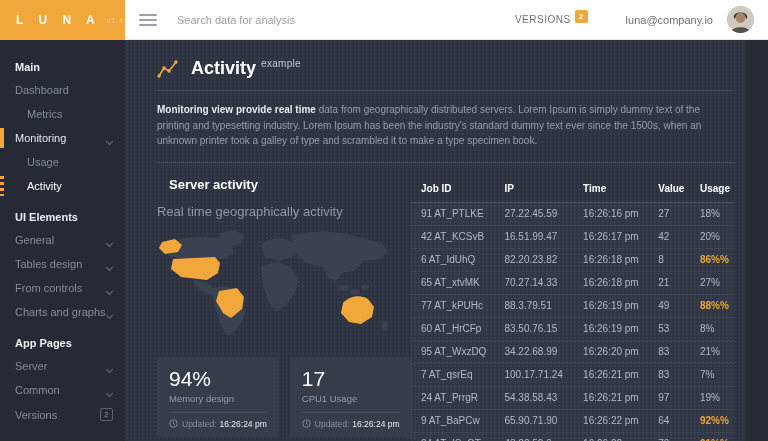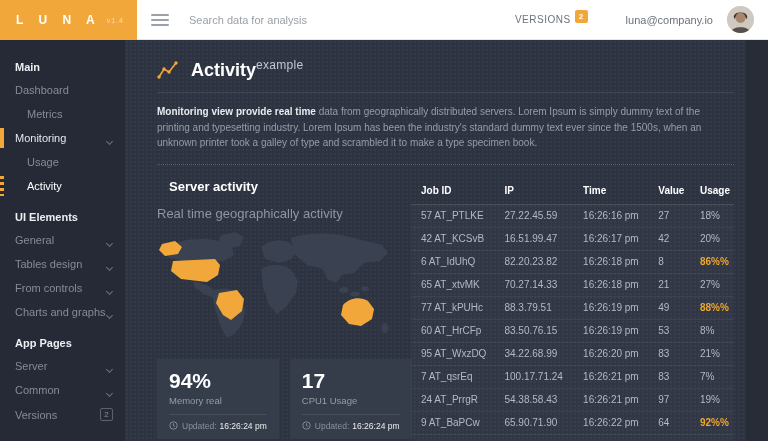--- a/index.html
+++ b/index.html
@@ -1,21 +1,21 @@
 <!DOCTYPE html>
 <html><head>
 <meta charset="utf-8">
 <style>
   * { margin:0; padding:0; box-sizing:border-box; }
   html,body { width:768px; height:441px; overflow:hidden; }
   body { font-family:"Liberation Sans", sans-serif; background:#272c37; position:relative; }
 
   
   .topbar { display:flex; height:40px; background:#ffffff; border-bottom:1px solid #e6e6e6; }
-  .logo { width:137px; height:40px; background:#f2a73b; display:flex; align-items:center; padding-left:16px; flex-shrink:0; }
+  .logo { width:125px; height:40px; background:#f2a73b; display:flex; align-items:center; padding-left:16px; flex-shrink:0; }
   .logo-text { color:#fff; font-size:12px; font-weight:700; letter-spacing:6px; }
   .logo-ver { color:rgba(255,255,255,0.6); font-size:7px; margin-left:6px; letter-spacing:1px; }
   .topbar-right { flex:1; display:flex; align-items:center; padding:0 14px; }
   .hamburger { width:18px; cursor:pointer; margin-right:20px; }
   .hamburger span { display:block; height:2px; background:#9aa1a8; margin:3px 0; border-radius:1px; }
   .search-input { border:none; outline:none; font-size:11px; color:#555; width:220px; font-family:"Liberation Sans", sans-serif; }
   .search-input::placeholder { color:#9aa0a6; }
   .topbar-spacer { flex:1; }
   .versions-link { display:flex; align-items:flex-start; cursor:pointer; margin-right:22px; }
   .versions-label { font-size:10px; color:#6b727b; letter-spacing:0.5px; }
@@ -42,37 +42,37 @@
 
   
   .main { flex:1; position:relative; background:#2d3341;
      background-image:radial-gradient(rgba(255,255,255,0.035) 1px, transparent 1px); background-size:4px 4px; }
   .right-gutter { position:absolute; right:0; top:0; bottom:0; width:22px; background:#272c37; }
   .content { padding:18px 34px 0 32px; position:relative; }
 
   .title-row { display:flex; align-items:center; }
   .title-icon { margin-right:12px; }
   .page-title { color:#fff; font-size:18px; font-weight:700; }
-  .page-title sup { font-size:12px; color:#c3c8d1; font-weight:400; letter-spacing:0.3px; }
+  .page-title sup { font-size:10px; color:#c3c8d1; font-weight:400; margin-left:5px; letter-spacing:0.3px; }
   .divider-solid { border-bottom:1px solid rgba(255,255,255,0.09); margin-top:11px; }
   .description { margin-top:11px; font-size:10px; line-height:1.55; color:#969da8; }
   .description b { color:#e8eaee; }
   .divider-dotted { border-bottom:1px dotted rgba(255,255,255,0.22); margin-top:13px; }
 
   .columns { display:flex; margin-top:14px; }
   .left-col { width:238px; flex-shrink:0; }
   .right-col { flex:1; margin-left:16px; }
 
   .sec-title { color:#fff; font-size:13px; font-weight:700;margin-left:12px; }
   .sec-sub { color:#8f96a1; font-size:13px; margin-top:12px; }
   .map-wrap { margin-top:10px; }
 
   .cards { display:grid; grid-template-columns:1fr 1fr; gap:11px; margin-top:12px; }
   .card { background:#353c4a; padding:10px 12px 8px; }
-  .card-value { color:#fff; font-size:21px; font-weight:700; }
+  .card-value { color:#fff; font-size:21px; font-weight:400; }
   .card-label { color:#969da8; font-size:9.5px; margin-top:2px; }
   .card-updated { border-top:1px solid rgba(255,255,255,0.09); margin-top:8px; padding-top:6px; display:flex; align-items:center; font-size:8.5px; color:#8a919c; }
   .card-updated svg { margin-right:4px; flex-shrink:0; }
   .card-updated .time { color:#eceef2; font-weight:400; margin-left:3px; white-space:nowrap; }
 
   table.data { width:100%; border-collapse:collapse; font-size:10px; }
   table.data th { text-align:left; color:#fff; font-weight:700; padding:6px 4px 8px 10px; border-bottom:1px solid rgba(255,255,255,0.12); white-space:nowrap; }
   table.data td { color:#b3b9c3; padding:5.5px 4px 5.5px 10px; border-bottom:1px solid rgba(255,255,255,0.06); background:rgba(255,255,255,0.022); white-space:nowrap; }
   table.data td.hl { color:#eda62e; font-weight:700; }
   col.c-job { width:87px; } col.c-ip { width:84px; } col.c-time { width:80px; } col.c-val { width:43px; } col.c-usage { width:auto; }
@@ -214,21 +214,21 @@
                 <path d="M16,30 L58,28 L63,34 L61,44 L50,51 L24,48 L14,40 Z"></path>
                 <path d="M62,62 L80,59 L87,68 L85,80 L74,89 L66,84 L59,72 Z"></path>
                 <path d="M186,74 C192,67 203,65 211,70 L217,78 L215,88 L204,95 L192,93 L184,84 Z"></path>
               </g>
             </svg>
           </div>
 
           <div class="cards" id="cards">
               <article class="card">
                 <div class="card-value">94%</div>
-                <div class="card-label">Memory real</div>
+                <div class="card-label">Memory design</div>
                 <div class="card-updated">
                   <svg width="9" height="9" viewBox="0 0 10 10">
                     <circle cx="5" cy="5" r="4.1" fill="none" stroke="#8a919c" stroke-width="1"></circle>
                     <path d="M5 2.8 L5 5.2 L6.6 6.2" fill="none" stroke="#8a919c" stroke-width="1"></path>
                   </svg>
                   <span>Updated:</span>
                   <span class="time">16:26:24 pm</span>
                 </div>
               </article>
               <article class="card">
@@ -261,21 +261,21 @@
                 <tr id="table-head">
                   <th>Job ID</th>
                   <th>IP</th>
                   <th>Time</th>
                   <th>Value</th>
                   <th>Usage</th>
                 </tr>
               </thead>
             <tbody id="table-body">
                 <tr>
-                  <td>57 AT_PTLKE</td>
+                  <td>91 AT_PTLKE</td>
                   <td>27.22.45.59</td>
                   <td>16:26:16 pm</td>
                   <td>27</td>
                   <td>18%</td>
                 </tr>
                 <tr>
                   <td>42 AT_KCSvB</td>
                   <td>16.51.99.47</td>
                   <td>16:26:17 pm</td>
                   <td>42</td>

